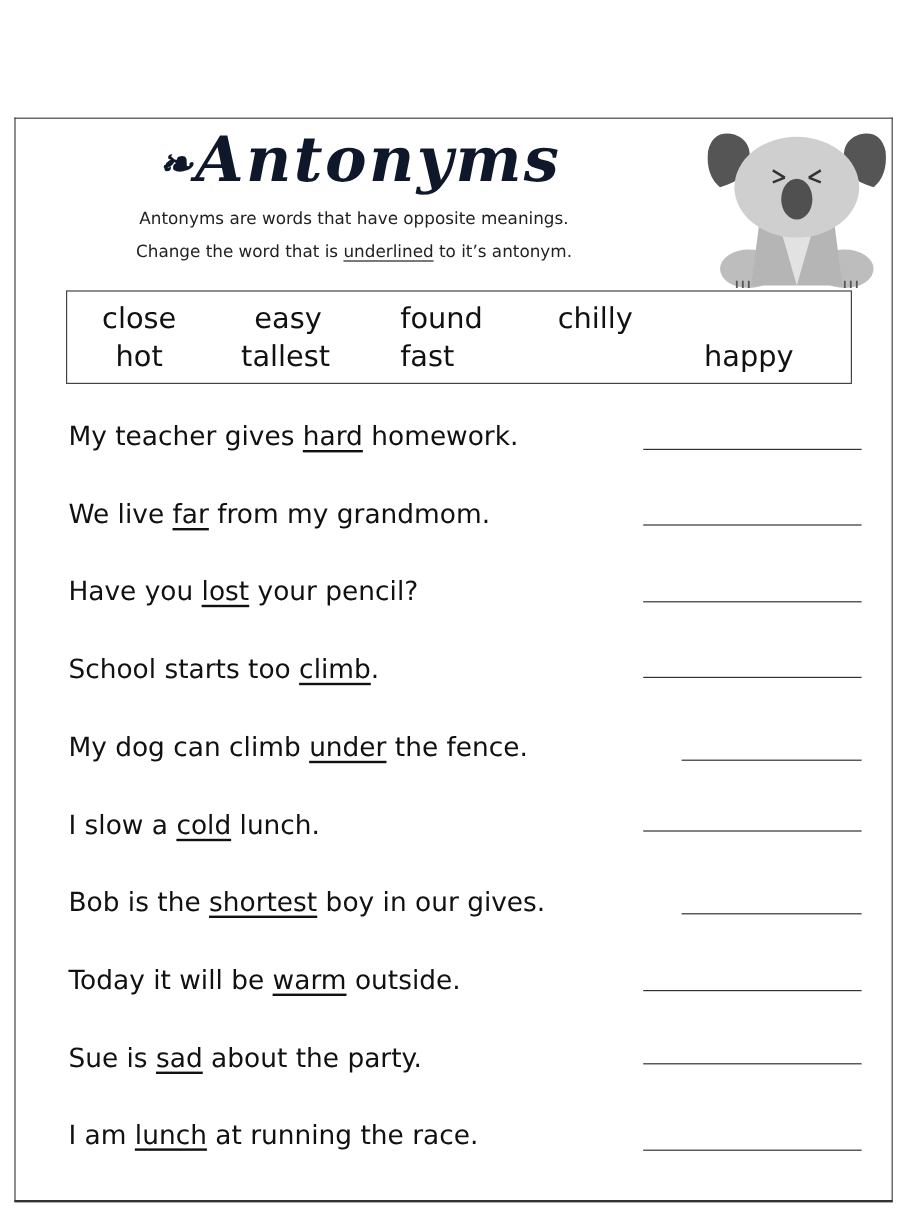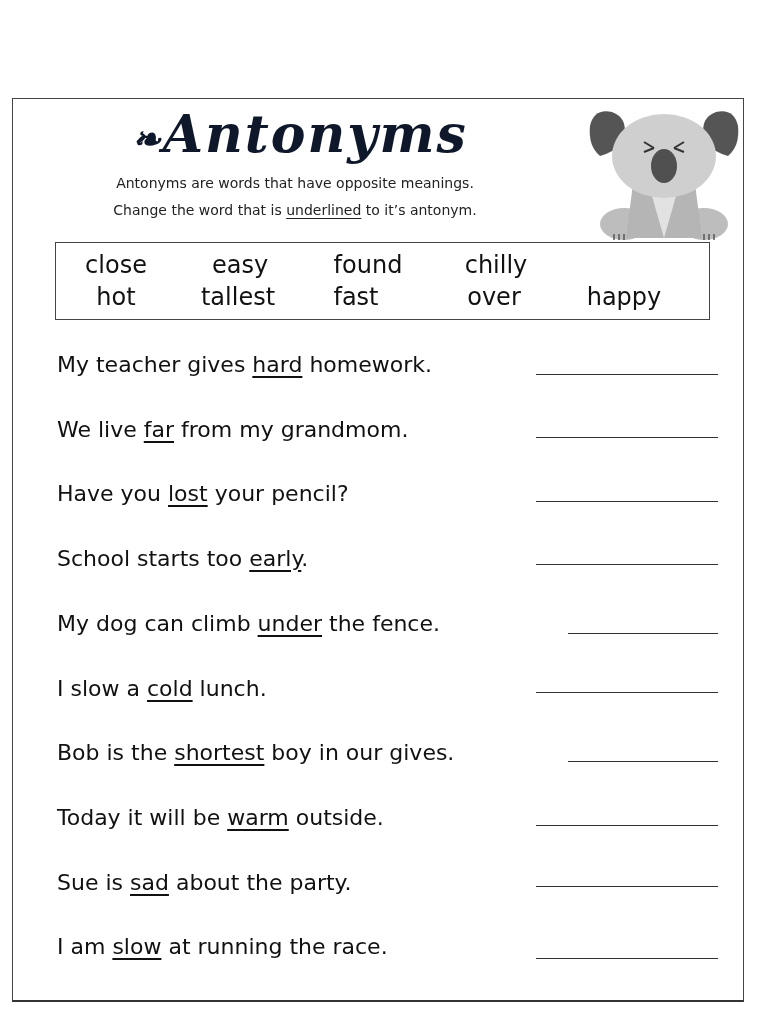--- a/index.html
+++ b/index.html
@@ -61,46 +61,45 @@
   <div class="wb-row r1">
     <div class="wb-word" style="left:0px">close</div>
     <div class="wb-word" style="left:124px">easy</div>
     <div class="wb-word" style="left:252px">found</div>
     <div class="wb-word" style="left:380px">chilly</div>
   </div>
   <div class="wb-row r2">
     <div class="wb-word" style="left:0px">hot</div>
     <div class="wb-word" style="left:122px">tallest</div>
     <div class="wb-word" style="left:240px">fast</div>
-    <div class="wb-word" style="left:378px">over</div>
     <div class="wb-word" style="left:508px">happy</div>
   </div>
 </div>
 
 <div class="sentence" style="top:352px"><span>My teacher gives </span><span class="ul">hard</span><span> homework.</span></div>
 <div class="answer-line" style="left:536px; top:374px; width:182px"></div>
 
 <div class="sentence" style="top:417px"><span>We live </span><span class="ul">far</span><span> from my grandmom.</span></div>
 <div class="answer-line" style="left:536px; top:437px; width:182px"></div>
 
 <div class="sentence" style="top:481px"><span>Have you </span><span class="ul">lost</span><span> your pencil?</span></div>
 <div class="answer-line" style="left:536px; top:501px; width:182px"></div>
 
-<div class="sentence" style="top:546px"><span>School starts too </span><span class="ul">early</span><span>.</span></div>
+<div class="sentence" style="top:546px"><span>School starts too </span><span class="ul">climb</span><span>.</span></div>
 <div class="answer-line" style="left:536px; top:564px; width:182px"></div>
 
 <div class="sentence" style="top:611px"><span>My dog can climb </span><span class="ul">under</span><span> the fence.</span></div>
 <div class="answer-line" style="left:568px; top:633px; width:150px"></div>
 
 <div class="sentence" style="top:676px"><span>I slow a </span><span class="ul">cold</span><span> lunch.</span></div>
 <div class="answer-line" style="left:536px; top:692px; width:182px"></div>
 
 <div class="sentence" style="top:740px"><span>Bob is the </span><span class="ul">shortest</span><span> boy in our gives.</span></div>
 <div class="answer-line" style="left:568px; top:761px; width:150px"></div>
 
 <div class="sentence" style="top:805px"><span>Today it will be </span><span class="ul">warm</span><span> outside.</span></div>
 <div class="answer-line" style="left:536px; top:825px; width:182px"></div>
 
 <div class="sentence" style="top:870px"><span>Sue is </span><span class="ul">sad</span><span> about the party.</span></div>
 <div class="answer-line" style="left:536px; top:886px; width:182px"></div>
 
-<div class="sentence" style="top:934px"><span>I am </span><span class="ul">slow</span><span> at running the race.</span></div>
+<div class="sentence" style="top:934px"><span>I am </span><span class="ul">lunch</span><span> at running the race.</span></div>
 <div class="answer-line" style="left:536px; top:958px; width:182px"></div>
 
 </body></html>

